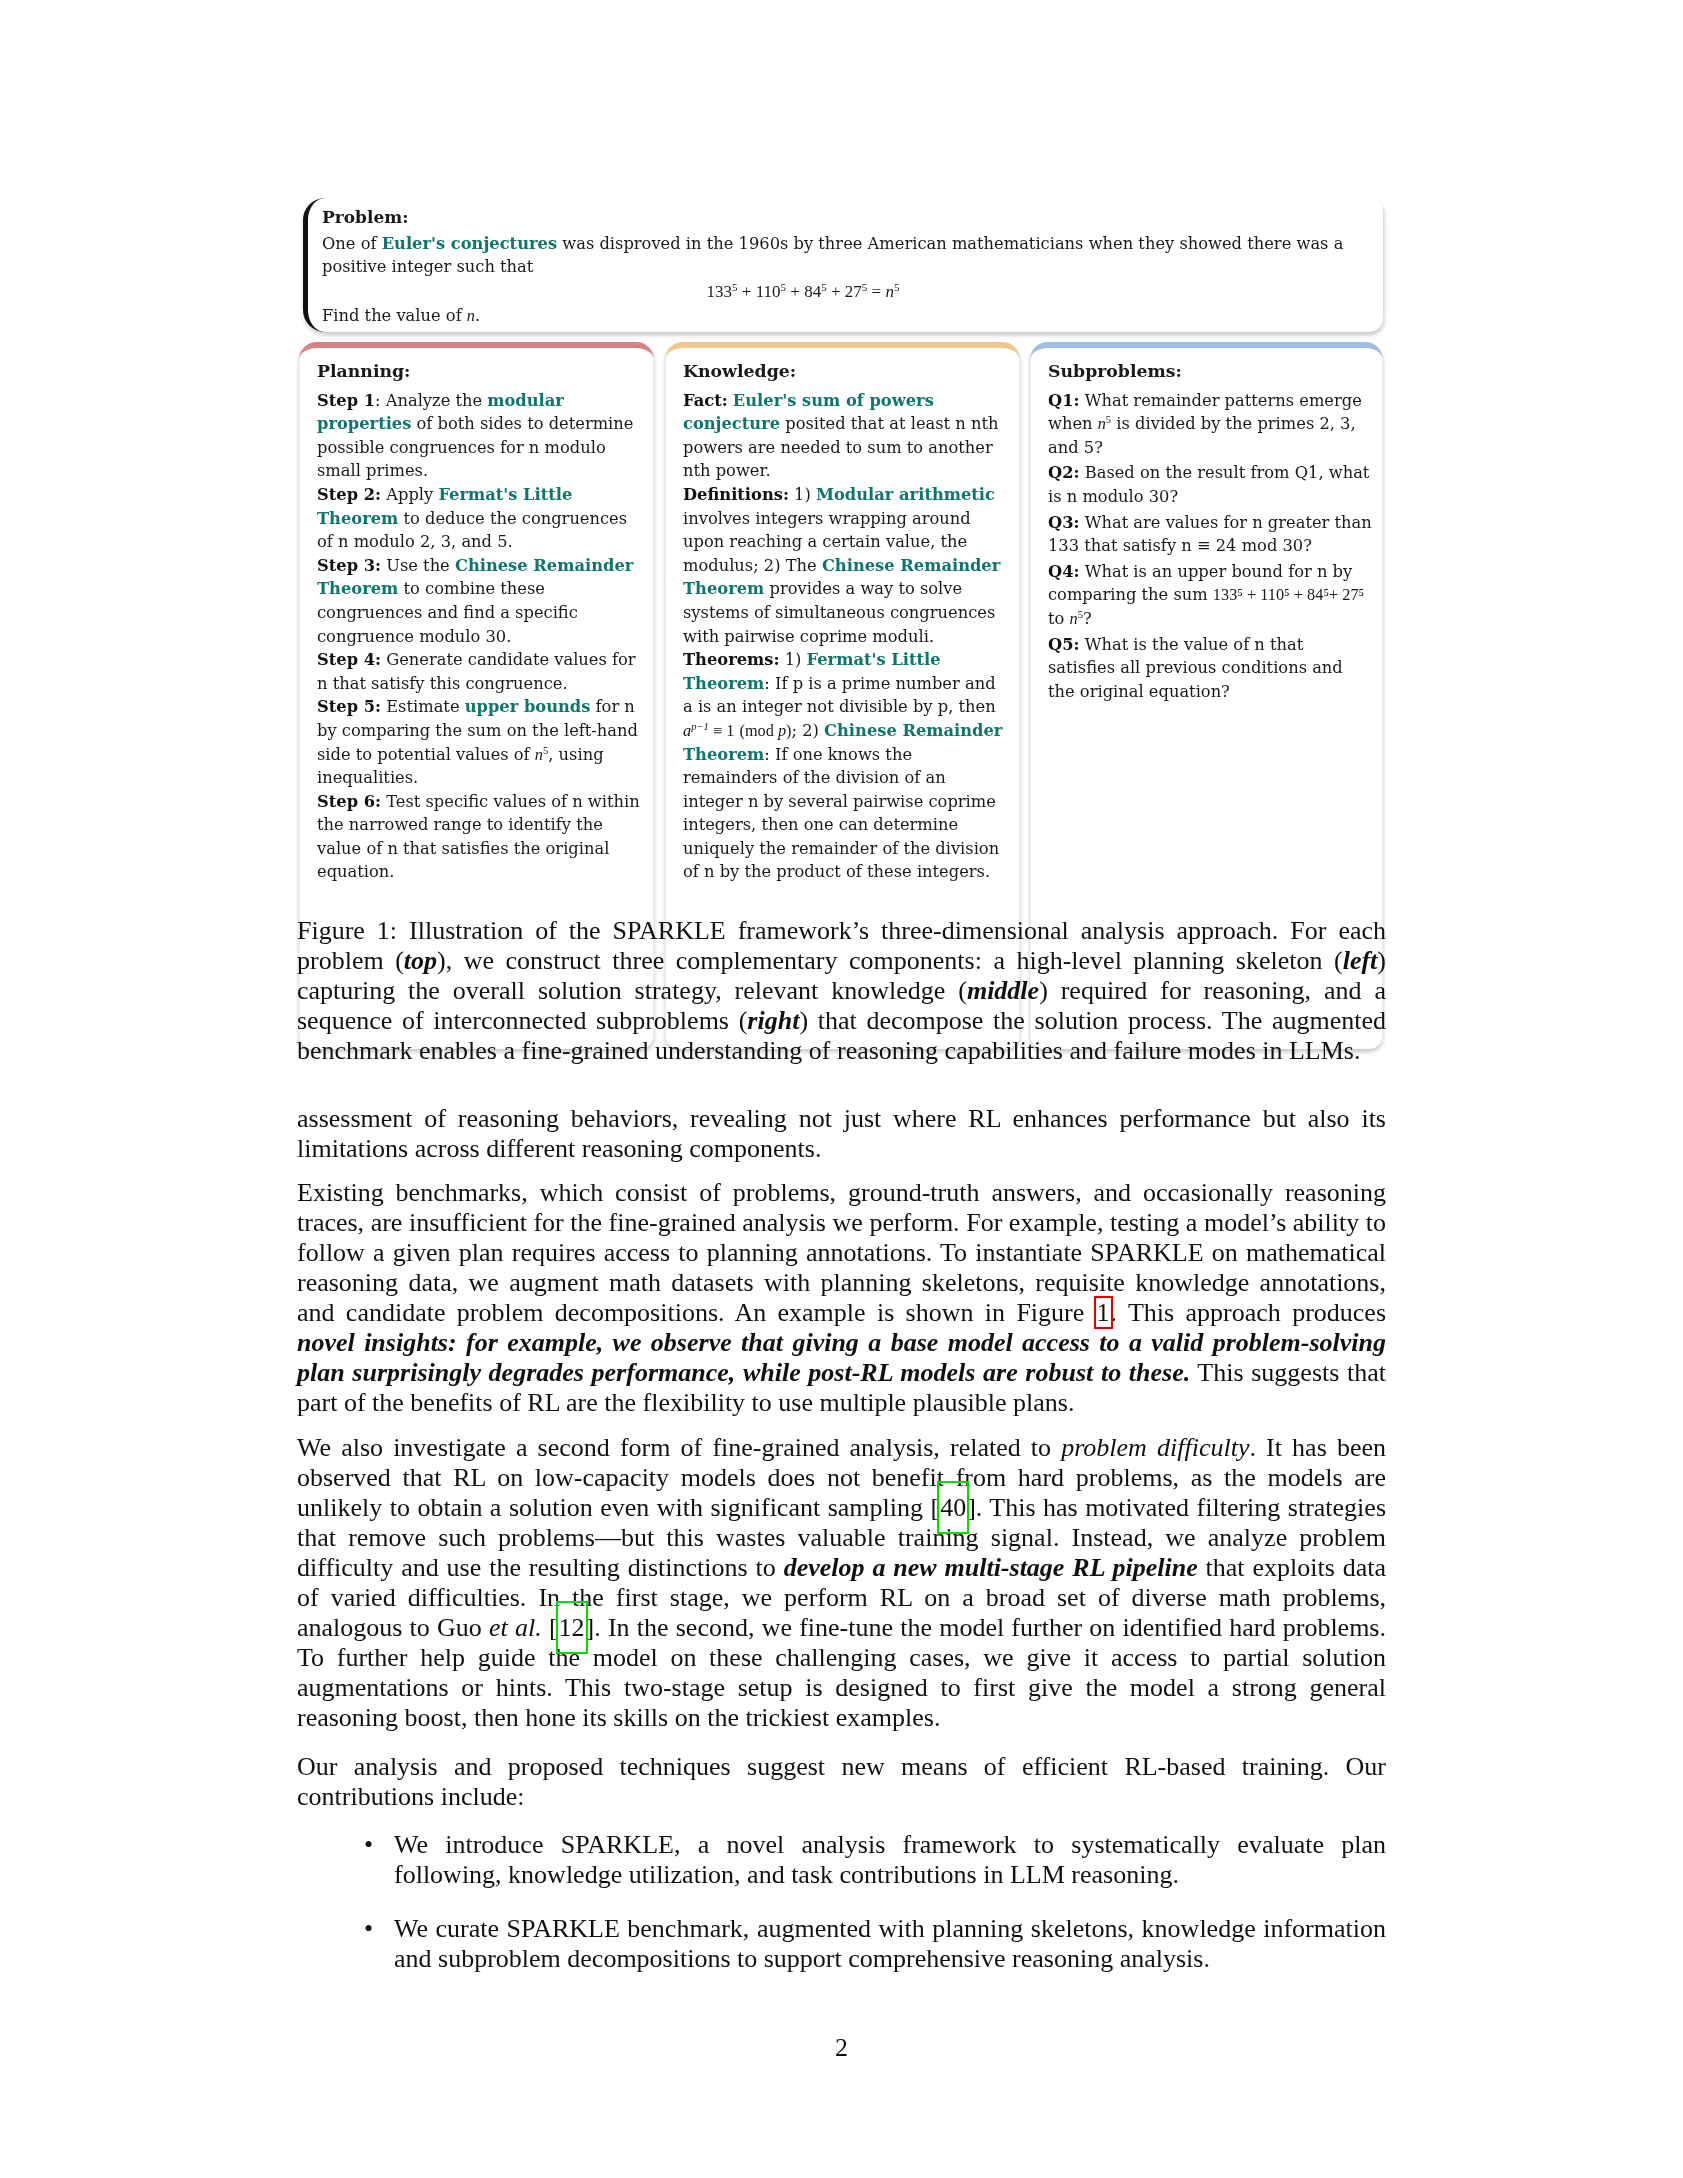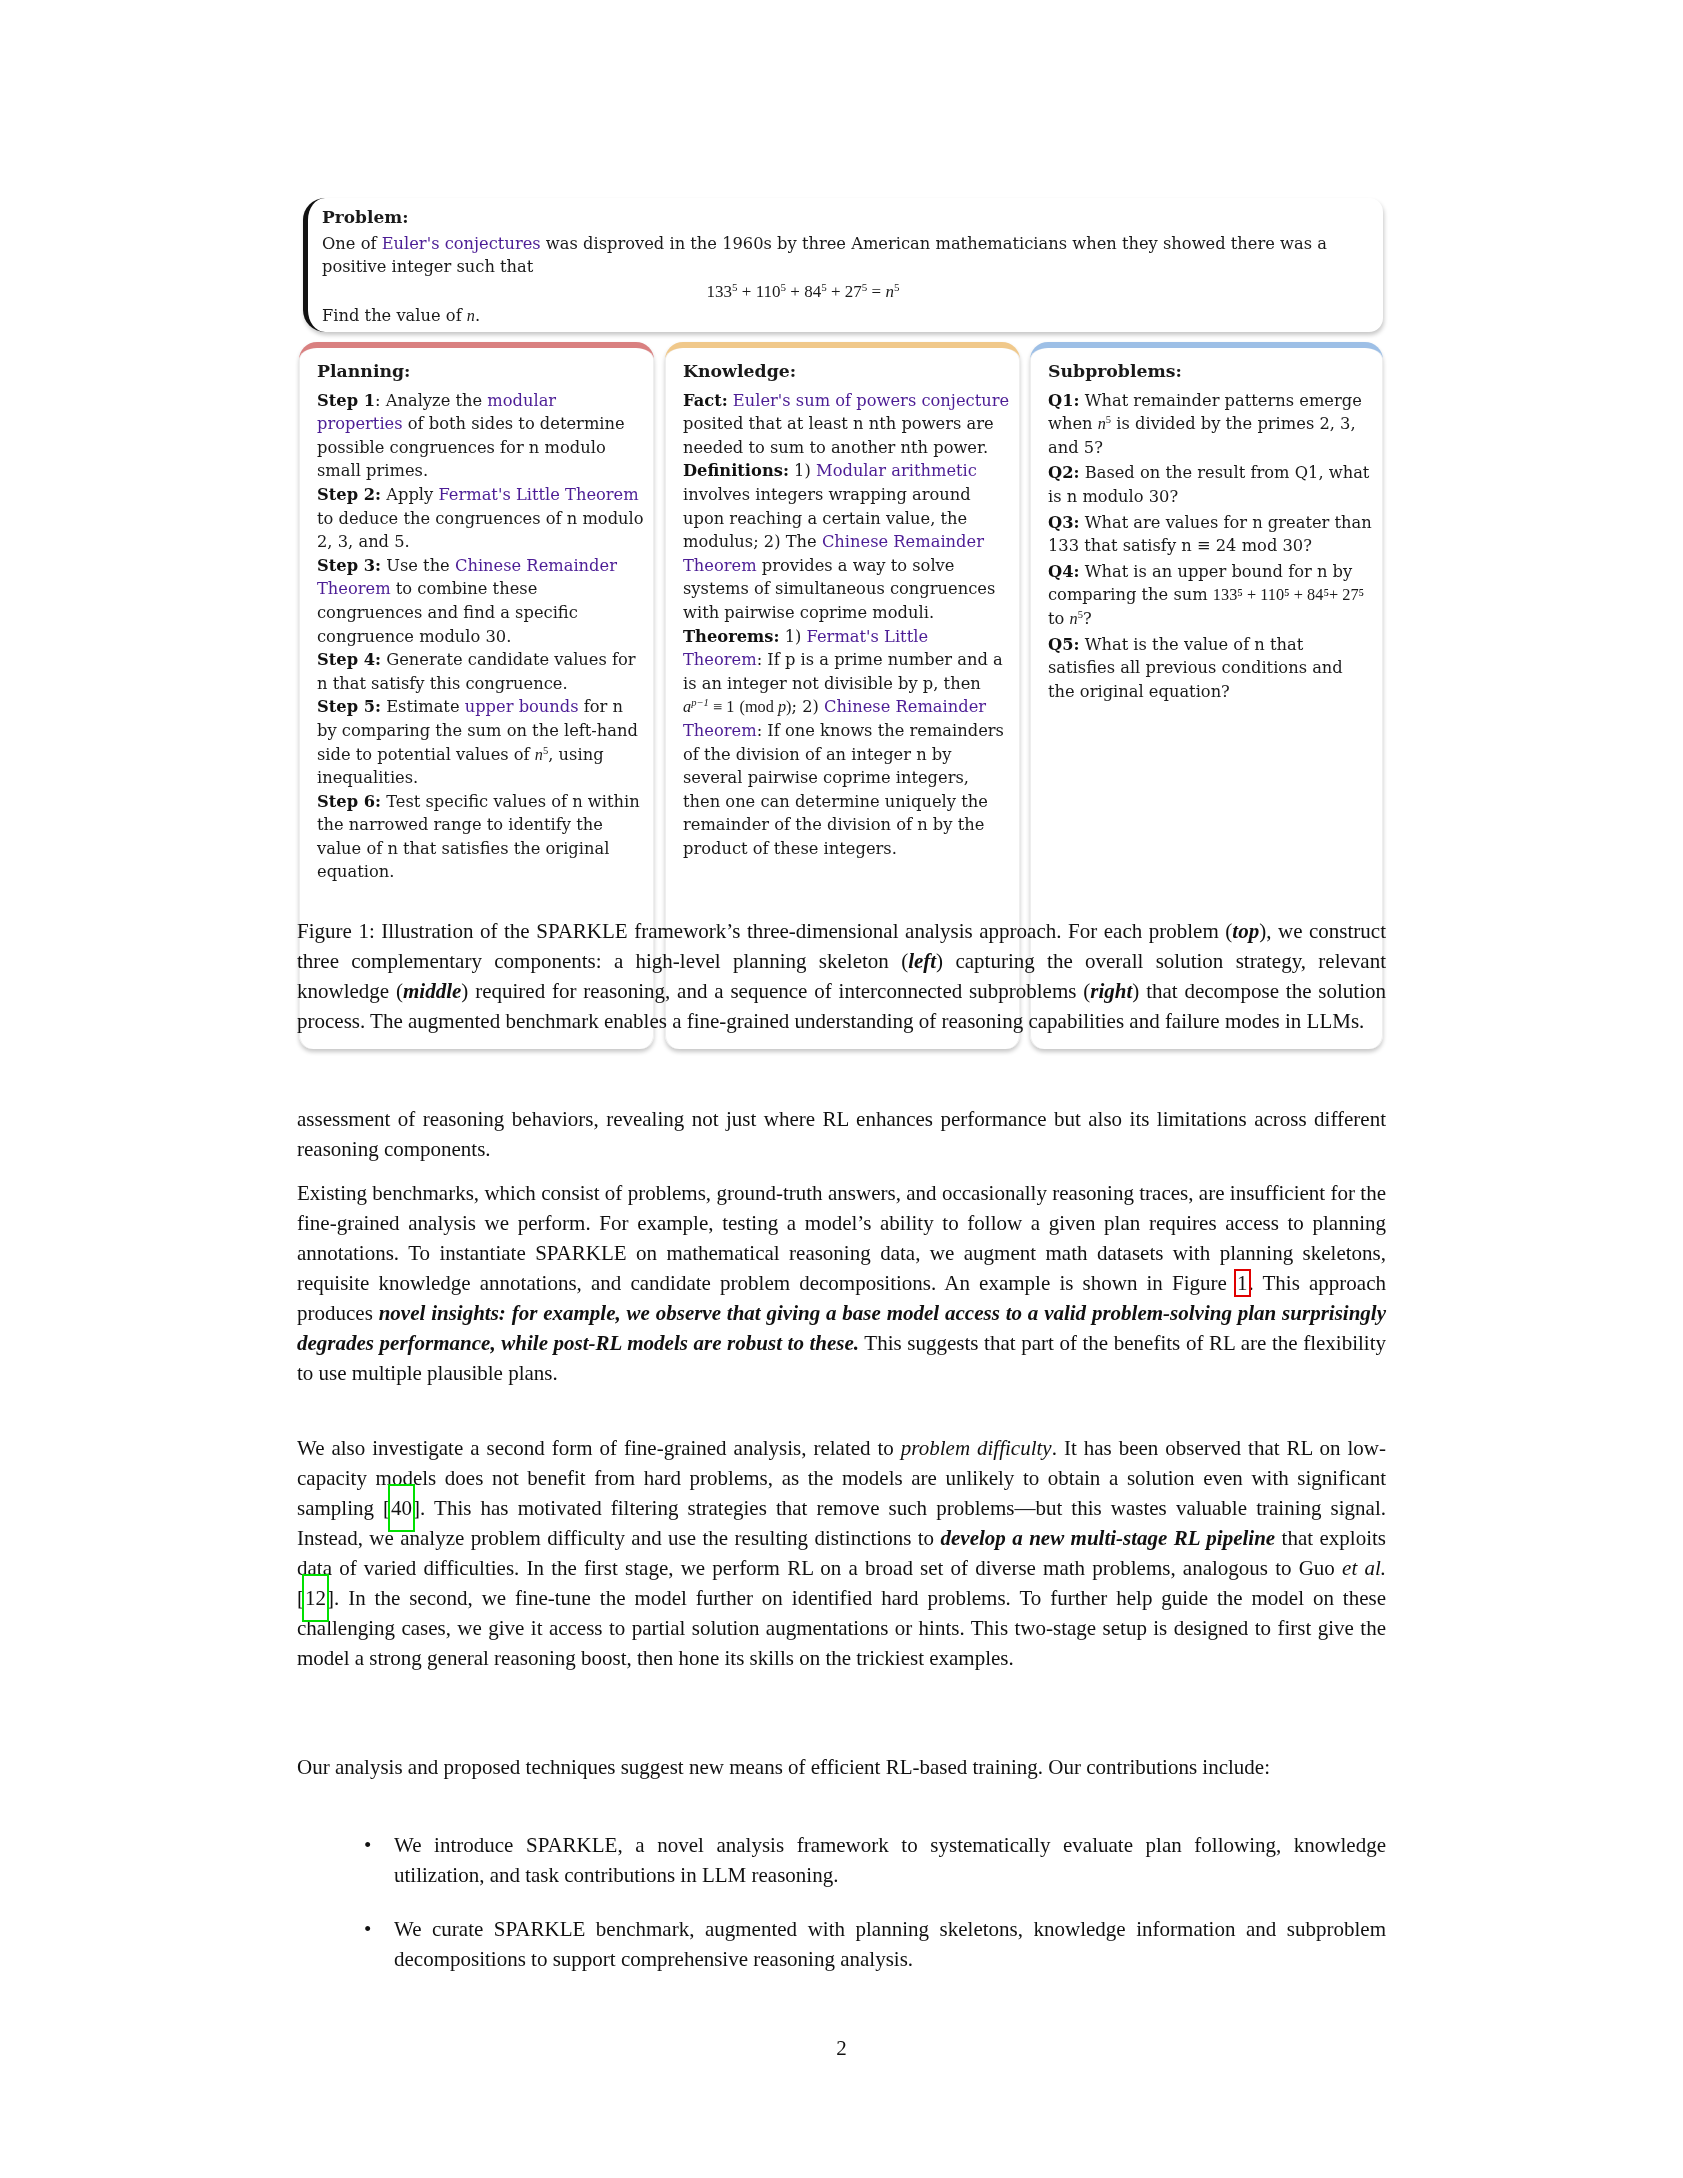--- a/index.html
+++ b/index.html
@@ -1,21 +1,21 @@
 <!DOCTYPE html>
 <html><head>
 <meta charset="utf-8">
 <style>
   html, body { margin: 0; padding: 0; background: #ffffff; }
   body { width: 1683px; height: 2178px; position: relative; overflow: hidden; color: #111; }
   .page { position: absolute; left: 0; top: 0; width: 1683px; height: 2178px; }
 
   
   .box-font { font-family: "DejaVu Serif", "Liberation Serif", serif; font-size: 16.3px; line-height: 23.6px; color: #1a1a1a; }
-  .link { color: #4c1d95; font-weight: normal; }
+  .link { color: #0f766e; font-weight: bold; }
   .lbl { font-weight: bold; color: #111; }
   .math { font-family: "Liberation Serif", "DejaVu Serif", serif; font-style: italic; }
   .mathup { font-family: "Liberation Serif", "DejaVu Serif", serif; }
   sup { font-size: 0.65em; line-height: 0; vertical-align: 0.55em; }
 
   .problem-box {
     position: absolute; left: 303px; top: 198px; width: 1080px; height: 134px;
     box-sizing: border-box; background: #fff;
     border-left: 5px solid #111; border-radius: 22px 14px 14px 22px;
     box-shadow: 1px 3px 4px rgba(0,0,0,0.22);
@@ -30,21 +30,21 @@
     box-shadow: 0 3px 4px rgba(0,0,0,0.22), inset 1px 0 0 #eee, inset -1px 0 0 #eee;
     padding: 12px 10px 0 18px;
   }
   .col-planning { left: 299px; width: 355px; border-top-color: #d98080; }
   .col-knowledge { left: 665px; width: 355px; border-top-color: #f0c88a; }
   .col-subproblems { left: 1030px; width: 353px; border-top-color: #9dbfe6; }
   .col-title { font-weight: bold; font-size: 17.3px; margin-bottom: 5px; }
   .sub-item { margin-bottom: 2px; }
 
   
-  .tx { font-family: "Liberation Serif", "DejaVu Serif", serif; font-size: 21px; line-height: 30px; color: #111; text-align: justify; }
+  .tx { font-family: "Liberation Serif", "DejaVu Serif", serif; font-size: 26px; line-height: 30px; color: #111; text-align: justify; }
   .caption { position: absolute; left: 297px; top: 916px; width: 1089px; }
   .para { position: absolute; left: 297px; width: 1089px; margin: 0; }
   .p1 { top: 1104px; }
   .p2 { top: 1178px; }
   .p3 { top: 1433px; }
   .p4 { top: 1752px; }
   .bi { font-weight: bold; font-style: italic; }
   .it { font-style: italic; }
   .ref-red { outline: 2px solid #e00000; outline-offset: 0px; padding: 0 1px; }
   .ref-green { outline: 2px solid #00e000; outline-offset: 0px; padding: 10px 1px; }

